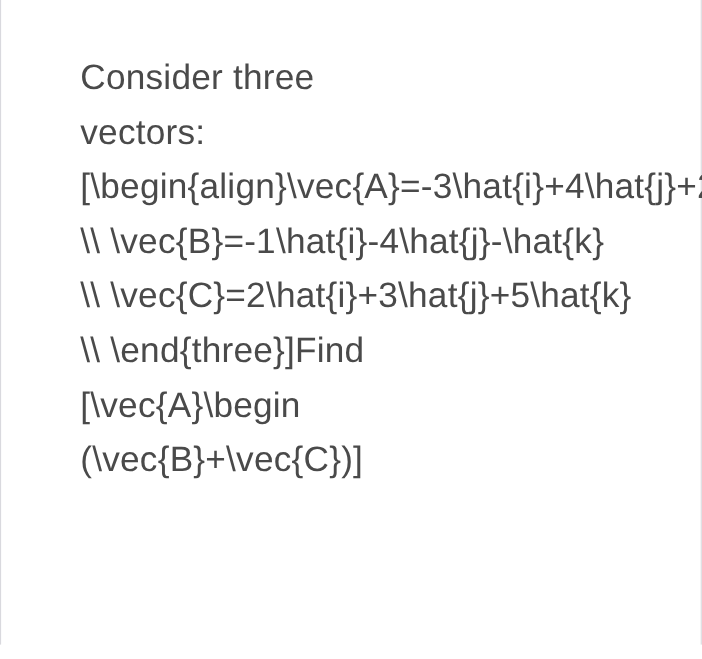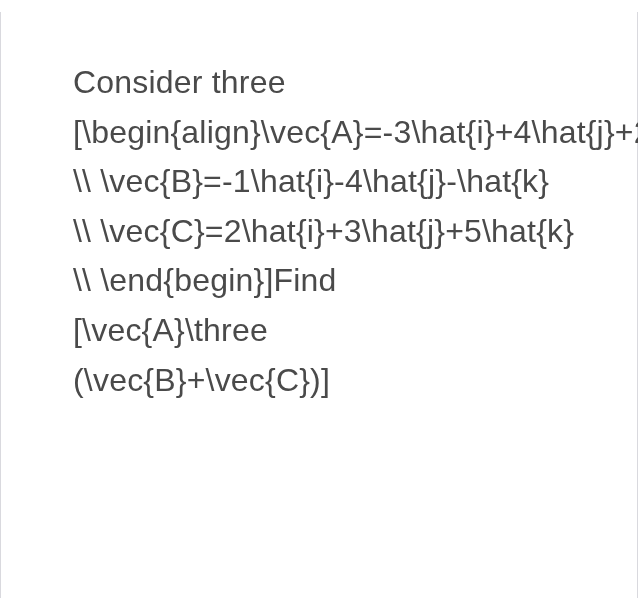--- a/index.html
+++ b/index.html
@@ -10,21 +10,21 @@
   html, body {
     width: 638px;
     height: 599px;
     overflow: hidden;
     background: #ffffff;
     font-family: Arial, Helvetica, sans-serif;
   }
   .card {
     position: absolute;
     left: 0;
-    top: 12px;
+    top: 0;
     width: 638px;
     height: 586px;
     border-left: 1px solid #d9d9de;
     border-right: 1px solid #d9d9de;
     background: #ffffff;
     padding: 46px 16px 46px 72px;
   }
   .content {
     font-size: 32px;
     line-height: 1.55;
@@ -36,20 +36,21 @@
   .content .line {
     display: block;
   }
 </style>
 </head>
 <body>
 
 <div class="card">
   <div class="content">
     <span class="line">Consider three</span>
+    <span class="line">vectors:</span>
     <span class="line">[\begin{align}\vec{A}=-3\hat{i}+4\hat{j}+2\hat{k}</span>
     <span class="line">\\ \vec{B}=-1\hat{i}-4\hat{j}-\hat{k}</span>
     <span class="line">\\ \vec{C}=2\hat{i}+3\hat{j}+5\hat{k}</span>
-    <span class="line">\\ \end{begin}]Find</span>
-    <span class="line">[\vec{A}\three</span>
+    <span class="line">\\ \end{three}]Find</span>
+    <span class="line">[\vec{A}\begin</span>
     <span class="line">(\vec{B}+\vec{C})]</span>
   </div>
 </div>
 
 </body></html>

